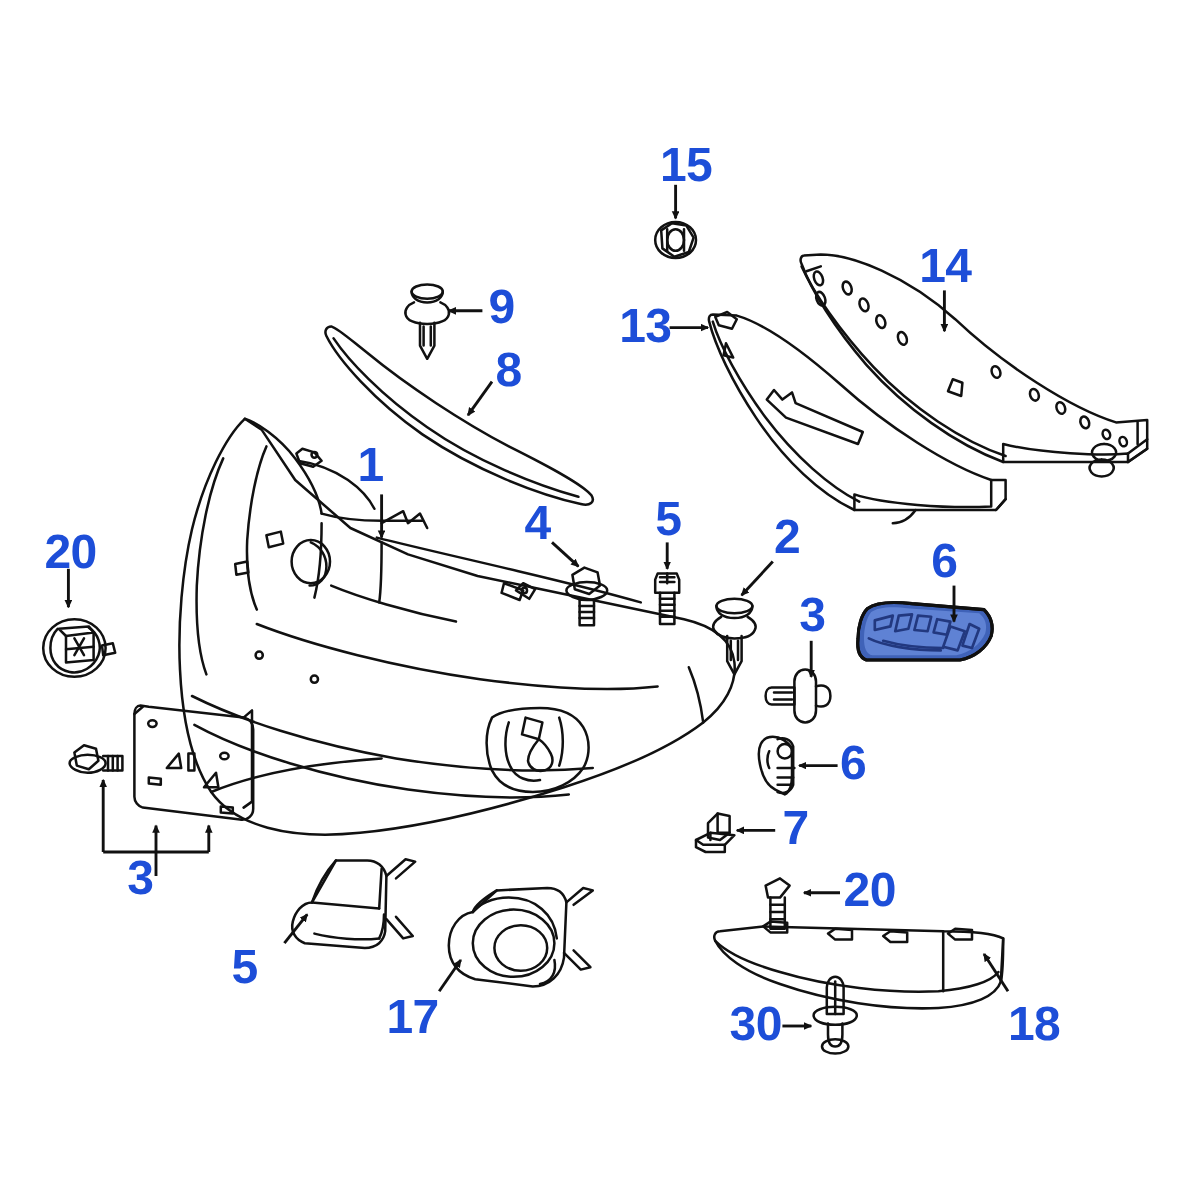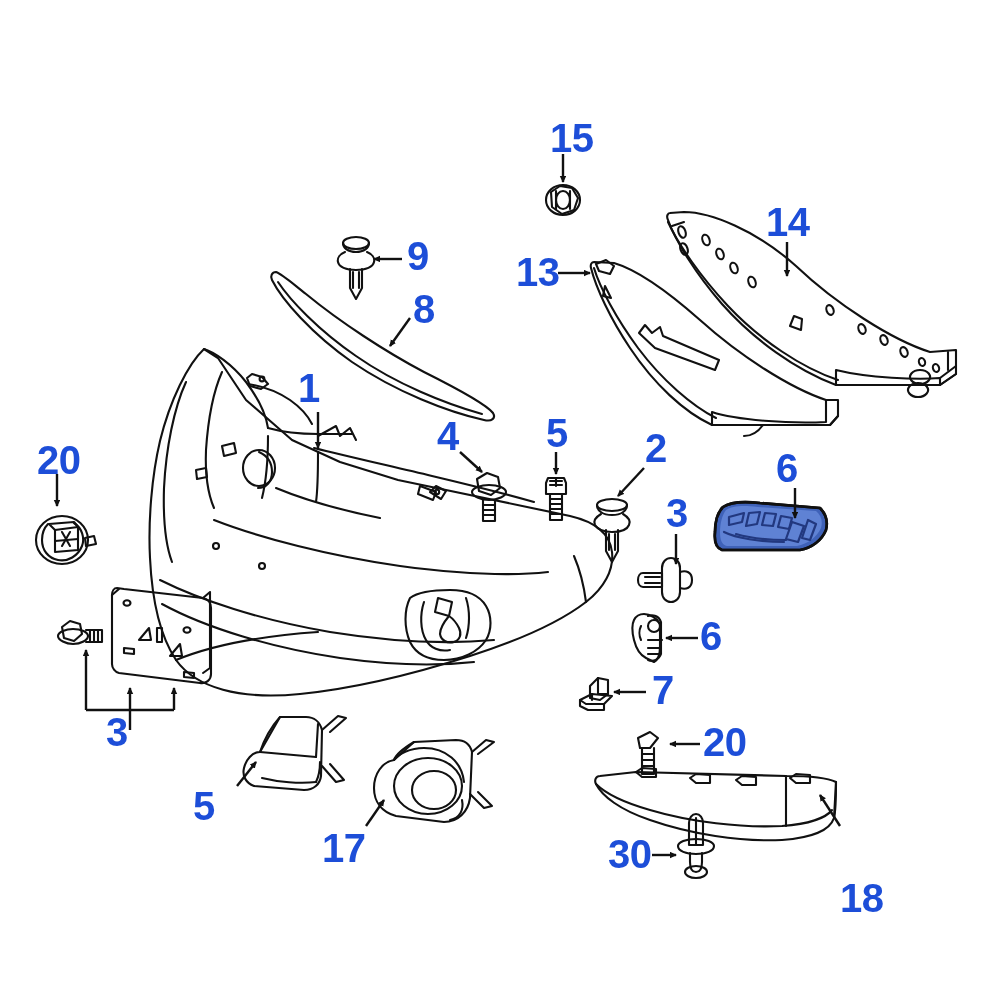--- a/index.html
+++ b/index.html
@@ -345,17 +345,17 @@
   <div class="callout-num" style="left:413px;top:289px;">8</div>
   <div class="callout-num" style="left:407px;top:236px;">9</div>
   <div class="callout-num" style="left:776px;top:448px;">6</div>
   <div class="callout-num" style="left:193px;top:786px;">5</div>
   <div class="callout-num" style="left:322px;top:828px;">17</div>
   <div class="callout-num" style="left:516px;top:252px;">13</div>
   <div class="callout-num" style="left:766px;top:202px;">14</div>
   <div class="callout-num" style="left:550px;top:118px;">15</div>
   <div class="callout-num" style="left:37px;top:440px;">20</div>
   <div class="callout-num" style="left:106px;top:712px;">3</div>
-  <div class="callout-num" style="left:840px;top:878px;">18</div>
+  <div class="callout-num" style="left:840px;top:834px;">18</div>
   <div class="callout-num" style="left:703px;top:722px;">20</div>
   <div class="callout-num" style="left:608px;top:834px;">30</div>
 
 </div>
 
 </body></html>

